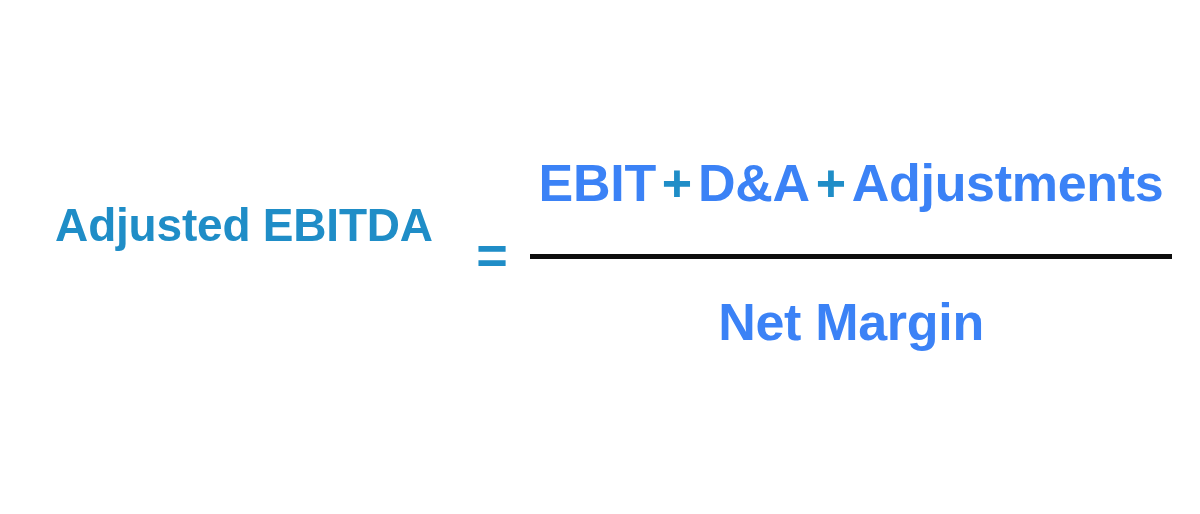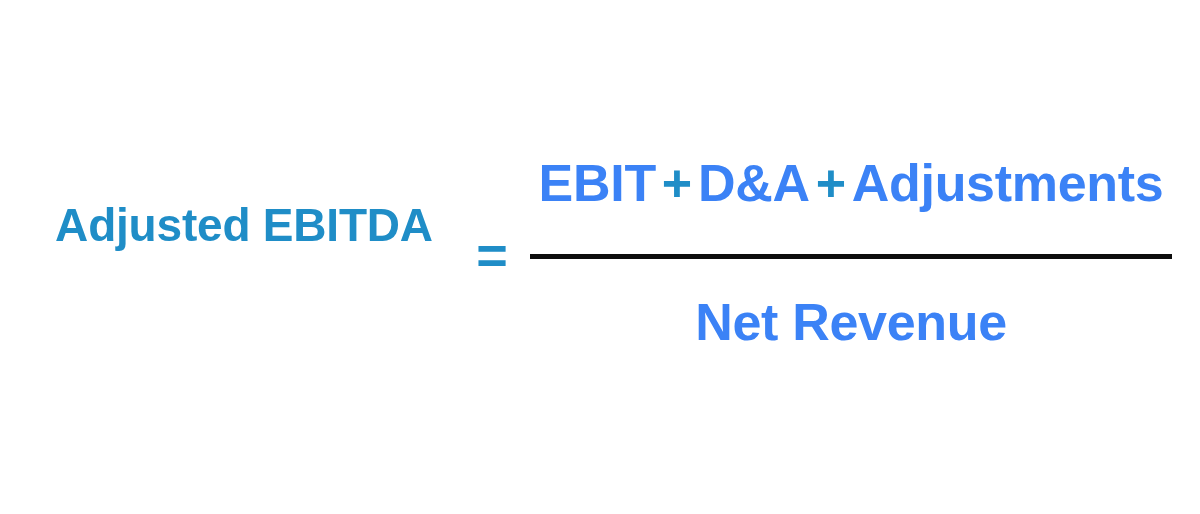--- a/index.html
+++ b/index.html
@@ -113,18 +113,18 @@
 
   <div class="fraction">
 
     <div class="numerator">
       <span class="term">EBIT</span><span class="op-plus">+</span><span class="term">D&amp;A</span><span class="op-plus">+</span><span class="term">Adjustments</span>
     </div>
 
     <div class="fraction-bar"></div>
 
     <div class="denominator">
-      <span class="term">Net Revenue</span>
+      <span class="term">Net Margin</span>
     </div>
 
   </div>
 
 </div>
 
 </body></html>

